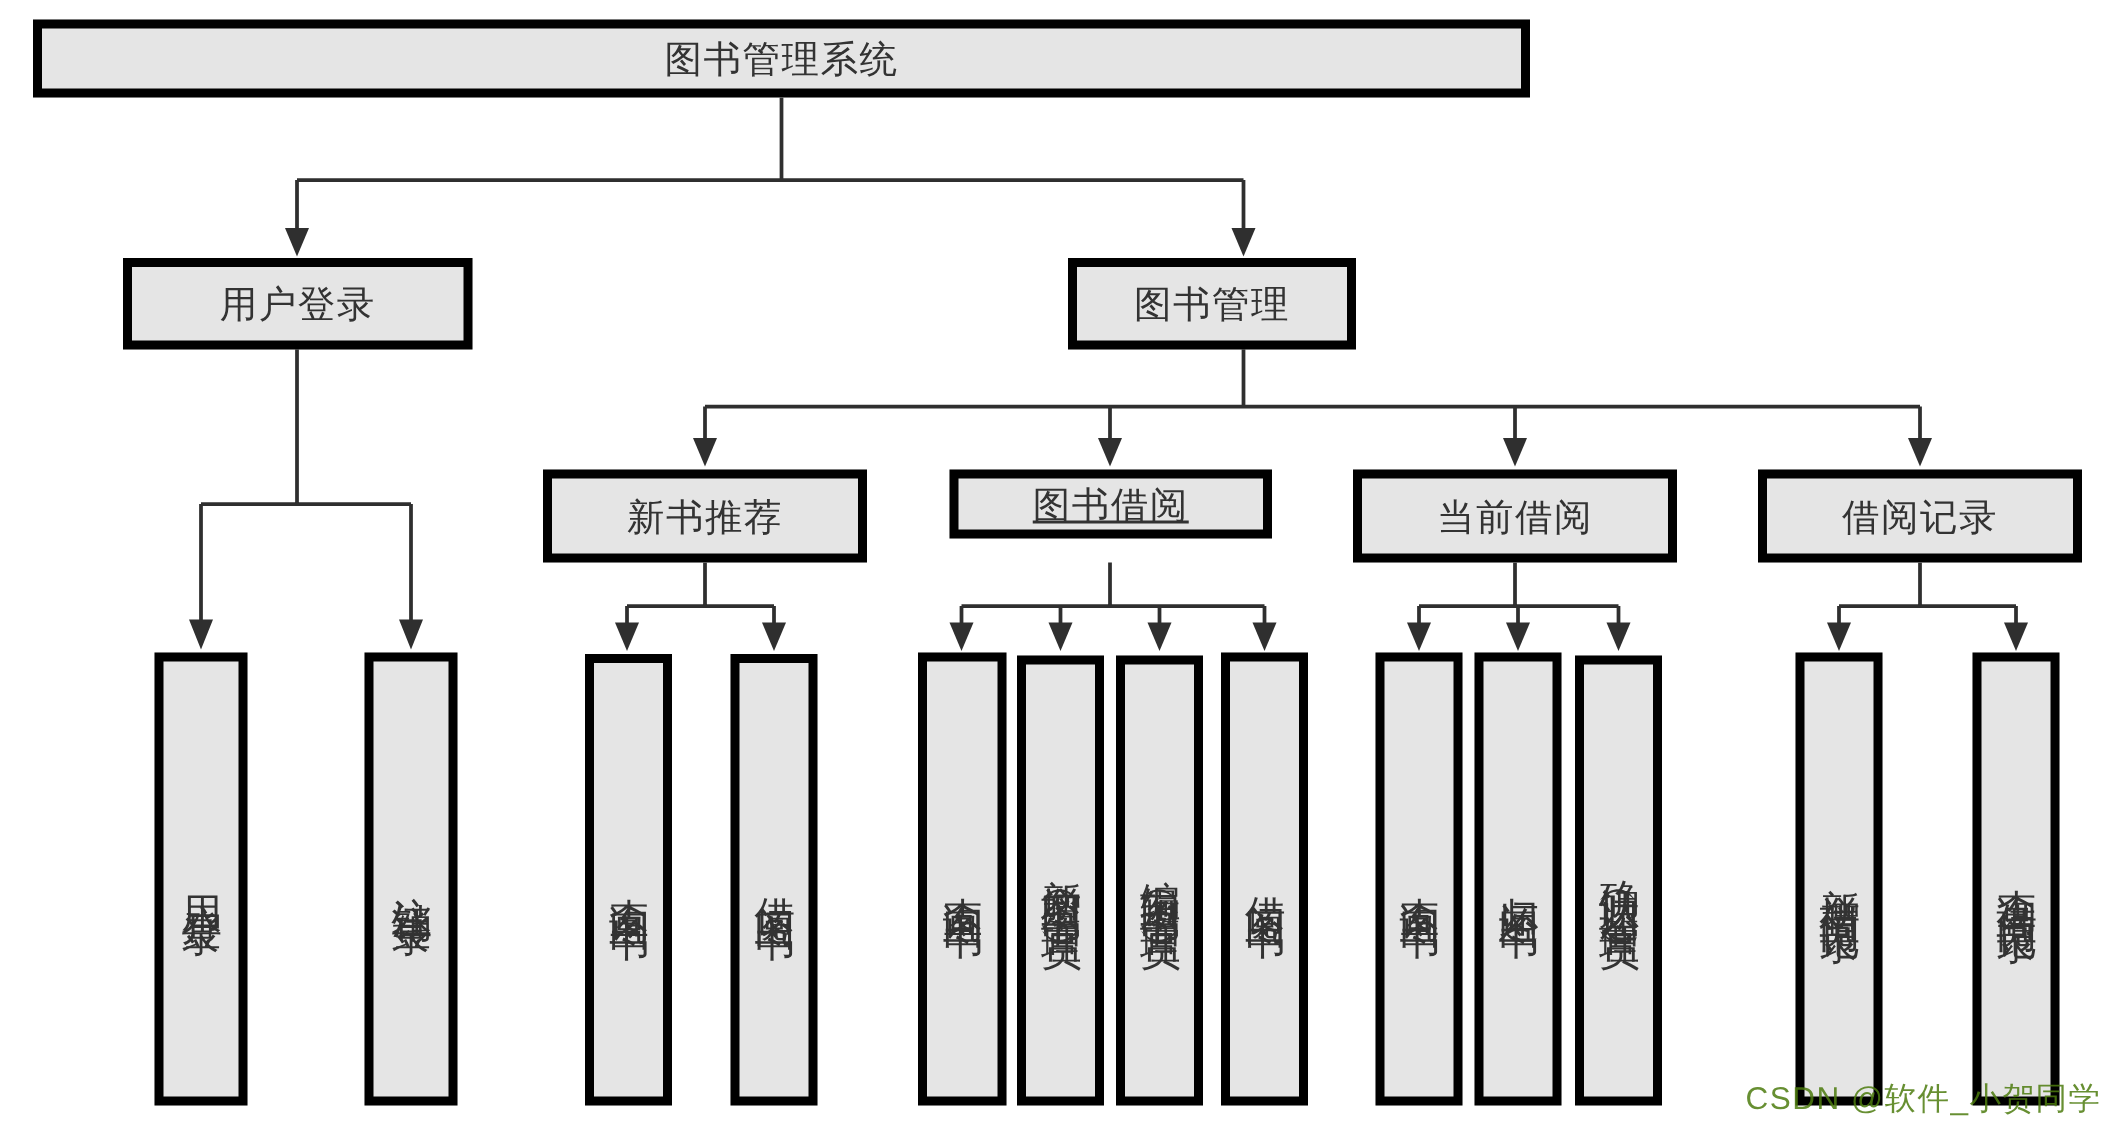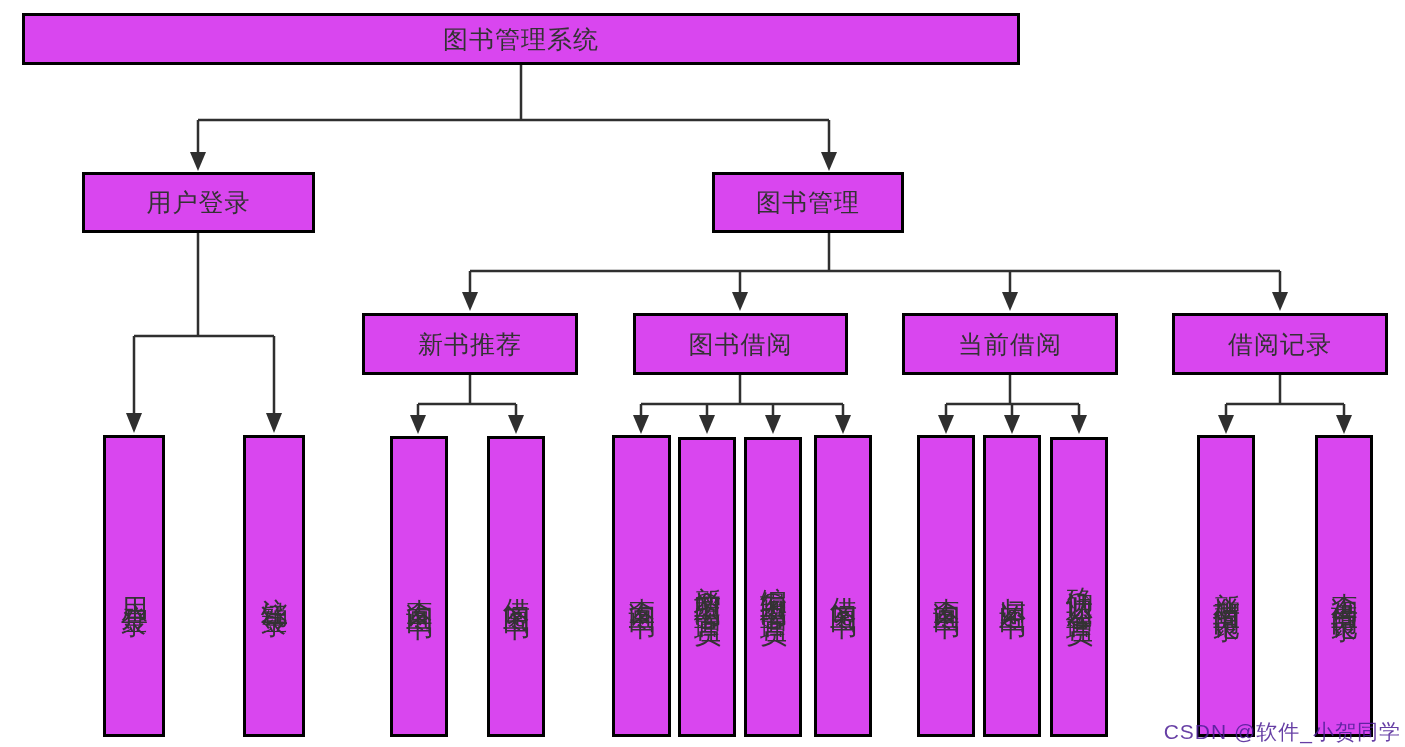--- a/index.html
+++ b/index.html
@@ -17,22 +17,22 @@
   }
   .connectors {
     position: absolute;
     left: 0;
     top: 0;
     z-index: 1;
   }
   .node {
     position: absolute;
     box-sizing: border-box;
-    background: #d946ef;
-    border: 3px solid #000000;
+    background: #e5e5e5;
+    border: 6px solid #000000;
     color: #333333;
     display: flex;
     align-items: center;
     justify-content: center;
     z-index: 2;
   }
   .h-label {
     font-size: 25px;
     letter-spacing: 1px;
     white-space: nowrap;
@@ -46,21 +46,21 @@
   }
   .leaf span {
     display: inline-block;
   }
   .watermark {
     position: absolute;
     right: 4px;
     bottom: 1px;
     font-size: 21px;
     letter-spacing: 1px;
-    color: #4c1d95;
+    color: #4d7c0f;
     opacity: 0.85;
     z-index: 5;
     white-space: nowrap;
   }
 </style>
 </head>
 <body>
 
 <div class="stage">
 
@@ -111,21 +111,21 @@
   <div class="node" style="left:82px; top:172px; width:233px; height:61px;">
     <span class="h-label">用户登录</span>
   </div>
   <div class="node" style="left:712px; top:172px; width:192px; height:61px;">
     <span class="h-label">图书管理</span>
   </div>
 
   <div class="node" style="left:362px; top:313px; width:216px; height:62px;text-align:right;">
     <span class="h-label">新书推荐</span>
   </div>
-  <div class="node" style="left:633px; top:313px; width:215px; height:62px;">
+  <div class="node" style="left:633px; top:313px; width:215px; height:46px;text-decoration:underline;">
     <span class="h-label">图书借阅</span>
   </div>
   <div class="node" style="left:902px; top:313px; width:216px; height:62px;">
     <span class="h-label">当前借阅</span>
   </div>
   <div class="node" style="left:1172px; top:313px; width:216px; height:62px;">
     <span class="h-label">借阅记录</span>
   </div>
 
   <div class="node leaf" style="left:103px; top:435px; width:62px; height:302px;">

